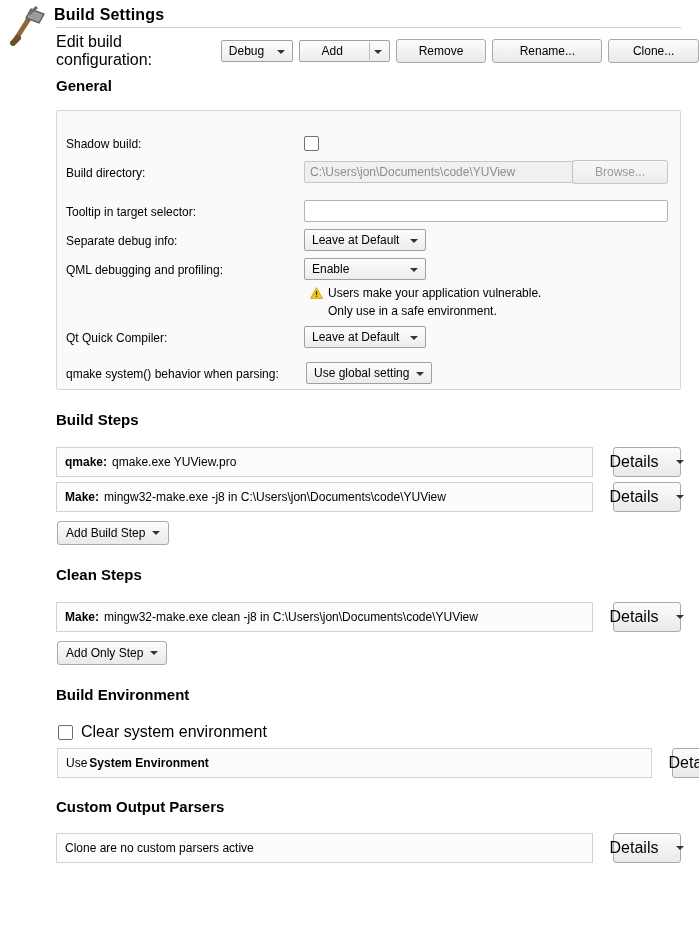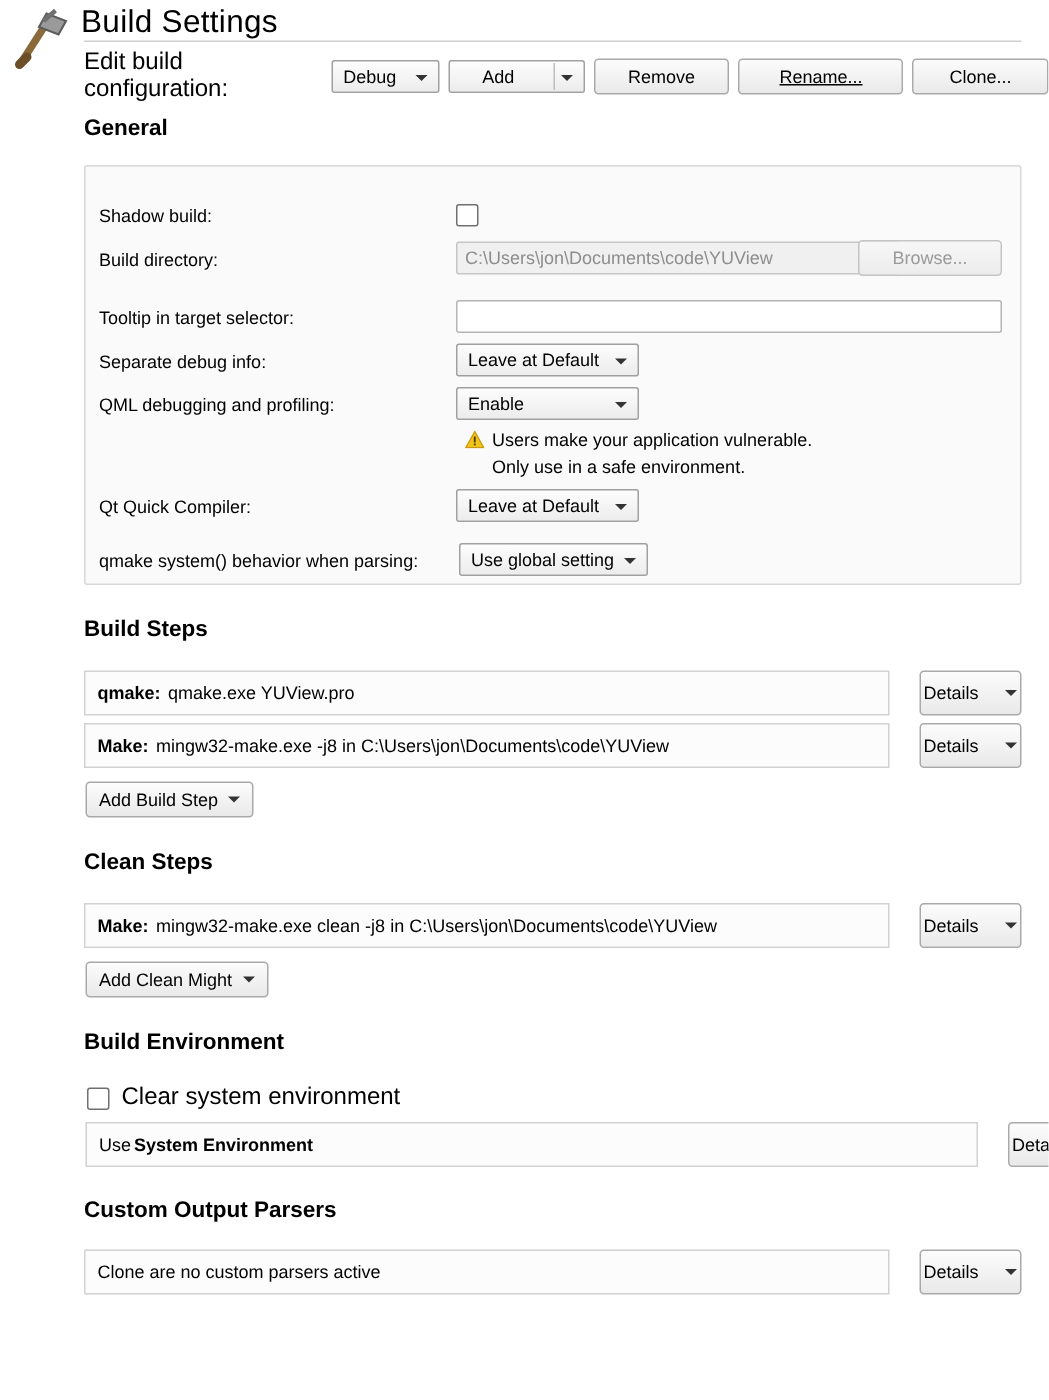--- a/index.html
+++ b/index.html
@@ -18,22 +18,22 @@
   .header {
     display: flex; align-items: flex-start;
     padding: 2px 0 0 0;
   }
   .hammer-icon {
     width: 44px; height: 44px;
     margin-left: 4px;
     flex: 0 0 44px;
   }
   .page-title {
-    font-size: 21px;
-    font-weight: normal;
+    font-size: 16px;
+    font-weight: bold;
     line-height: 24px;
     margin-top: 1px;
     margin-left: 6px;
     letter-spacing: 0.2px;
   }
   .title-rule {
     position: absolute;
     left: 56px; right: 18px; top: 27px;
     height: 1px; background: #cfcfcf;
   }
@@ -172,21 +172,21 @@
   }
   .step-main b { font-weight: bold; }
   .details-btn {
     width: 68px;
     margin-left: 20px;
     border: 1px solid #a9a9a9;
     border-radius: 3px;
     background: linear-gradient(#fcfcfc, #e9e9e9);
     display: flex; align-items: center; justify-content: center;
     gap: 18px;
-    font-size: 12px;
+    font-size: 16px;
   }
   .details-btn .caret {
     width: 0; height: 0;
     border-left: 4px solid transparent;
     border-right: 4px solid transparent;
     border-top: 4px solid #333;
   }
 
   .addstep-btn {
     position: absolute;
@@ -239,21 +239,21 @@
   <div class="title-rule"></div>
 
   <div class="config-row">
     <span class="config-label">Edit build configuration:</span>
     <span class="combo" style="width:74px;">Debug</span>
     <span class="combo sep-arrow" style="width:94px; justify-content:center; padding-left:0;">
       <span>Add</span>
       <span class="divider"></span>
     </span>
     <span class="btn" style="width:94px;">Remove</span>
-    <span class="btn" style="width:114px;text-decoration:underline;">Rename...</span>
+    <span class="btn" style="width:114px;">Rename...</span>
     <span class="btn" style="width:94px;">Clone...</span>
   </div>
 
   <div class="section-h" style="top:77px;">General</div>
   <div class="groupbox" style="left:56px; top:110px; width:625px; height:280px;"></div>
 
   <div class="row-label" style="left:66px; top:137px;">Shadow build:</div>
   <span class="checkbox" style="position:absolute; left:304px; top:136px; width:15px; height:15px;"></span>
 
   <div class="row-label" style="left:66px; top:166px;">Build directory:</div>
@@ -325,21 +325,21 @@
       <b>Make:</b>
       <span style="margin-left:5px;">mingw32-make.exe clean -j8 in C:\Users\jon\Documents\code\YUView</span>
     </div>
     <div class="details-btn">
       <span>Details</span>
       <span class="caret"></span>
     </div>
   </div>
 
   <div class="addstep-btn" style="left:57px; top:641px;">
-    <span>Add Clean Might</span>
+    <span>Add Only Step</span>
     <span class="caret"></span>
   </div>
 
   <div class="section-h" style="top:686px;">Build Environment</div>
 
   <div class="env-check-row" style="left:58px; top:723px;">
     <span class="env-check"></span>
     <span>Clear system environment</span>
   </div>
 

